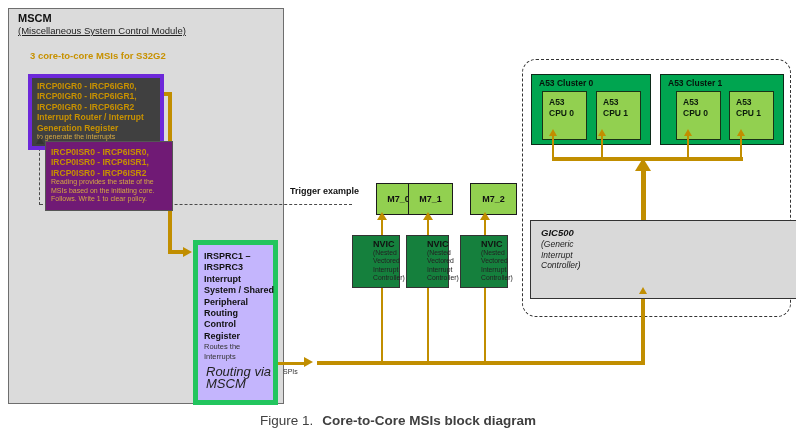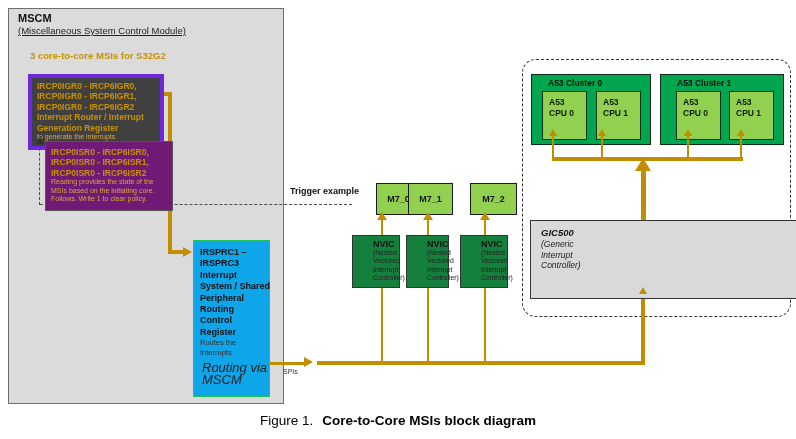--- a/index.html
+++ b/index.html
@@ -8,21 +8,21 @@
   .abs{position:absolute;}
   
   .mscm{left:8px;top:8px;width:274px;height:394px;background:#dbdbdb;border:1px solid #6e6e6e;z-index:0;}
   .mscm-title{left:18px;top:12px;font-size:11px;font-weight:bold;color:#111;z-index:2;}
   .mscm-sub{left:18px;top:25px;font-size:9.5px;color:#222;z-index:2;text-decoration:underline;}
   .msi-heading{left:30px;top:50px;font-size:9.5px;font-weight:bold;color:#c79100;z-index:2;}
   .igr{left:28px;top:74px;width:118px;height:62px;background:#404040;border:4px solid #6d28d9;z-index:2;padding:3px 5px;box-sizing:content-box;}
   .isr{left:45px;top:141px;width:116px;height:58px;background:#701a75;border:1px solid #555;z-index:2;padding:5px 5px;}
   .oline{display:block;font-size:8.5px;line-height:10.4px;font-weight:bold;color:#c79100;white-space:nowrap;}
   .onote{display:block;font-size:7px;line-height:8.6px;color:#d4a843;white-space:nowrap;}
-  .irsprc{left:193px;top:240px;width:63px;height:143px;background:#0ea5e9;border:1px solid #22c55e;z-index:2;padding:6px 6px;}
+  .irsprc{left:193px;top:240px;width:63px;height:143px;background:#c4b5fd;border:5px solid #22c55e;z-index:2;padding:6px 6px;}
   .kline{display:block;font-size:9px;line-height:11.4px;font-weight:bold;color:#111;white-space:nowrap;}
   .knote{display:block;font-size:7.5px;line-height:9.4px;color:#333;white-space:nowrap;}
   .kitalic{position:absolute;left:8px;bottom:10px;font-size:13px;line-height:12px;font-style:italic;color:#222;margin-top:45px;}
   
   .dash-v{left:39px;top:143px;width:0;height:62px;border-left:1.6px dashed #4a4a4a;z-index:1;}
   .dash-h{left:40px;top:204px;width:312px;height:0;border-top:1.6px dashed #4a4a4a;z-index:1;}
   .trigger-label{left:288px;top:186px;font-size:9px;font-weight:bold;color:#111;z-index:2;background:#fff;padding:0 2px;}
   
   .gold{background:#c18e00;z-index:1;}
   .ah-up{width:0;height:0;border-left:5px solid transparent;border-right:5px solid transparent;border-bottom:8px solid #c18e00;z-index:3;}
@@ -33,28 +33,28 @@
   
   .m7{top:183px;height:30px;background:#92d050;border:1.5px solid #1b1b1b;z-index:2;
       display:flex;align-items:center;justify-content:center;font-size:9px;font-weight:bold;color:#111;}
   .nvic{top:235px;height:53px;background:#15803d;border:1.5px solid #333;z-index:2;padding:3px 20px;box-sizing:border-box;}
   .nvic-title{display:block;font-size:9px;font-weight:bold;line-height:10px;color:#111;}
   .nvic-sub{display:block;font-size:6.8px;line-height:8.4px;color:#222;white-space:nowrap;}
   .spis-label{left:283px;top:368px;font-size:7px;color:#333;z-index:2;}
   
   .a53-container{left:522px;top:59px;width:267px;height:256px;border:1.7px dashed #333;border-radius:14px;z-index:0;}
   .cluster{top:74px;height:71px;background:#00a550;border:1.5px solid #0c2a18;z-index:2;box-sizing:border-box;}
-  .cluster-title{position:absolute;left:16px;top:3px;font-size:8.5px;font-weight:bold;color:#05140b;white-space:nowrap;}
+  .cluster-title{position:absolute;left:7px;top:3px;font-size:8.5px;font-weight:bold;color:#05140b;white-space:nowrap;}
   .cpu{top:91px;width:45px;height:49px;background:#92d050;border:1px solid #173317;z-index:2;box-sizing:border-box;padding:5px 0 0 6px;}
   .cpu span{display:block;font-size:8.5px;font-weight:bold;line-height:10.5px;color:#0c1c0c;white-space:nowrap;}
   .gic{left:530px;top:220px;width:248px;height:65px;background:#d9d9d9;border:1.5px solid #333;z-index:2;padding:6px 10px;box-sizing:content-box;}
   .gic-title{display:block;font-size:9.5px;font-weight:bold;font-style:italic;line-height:12px;color:#111;}
   .gic-sub{display:block;font-size:8.5px;font-style:italic;line-height:10.5px;color:#222;}
   
-  .caption{left:0;top:413px;width:796px;text-align:center;font-size:13.5px;color:#000000;z-index:2;}
+  .caption{left:0;top:413px;width:796px;text-align:center;font-size:13.5px;color:#404040;z-index:2;}
   .caption .bold{font-weight:bold;margin-left:9px;}
 </style>
 </head>
 <body>
 
 <div class="canvas">
 
   <div class="abs mscm"></div>
   <div class="abs mscm-title">MSCM</div>
   <div class="abs mscm-sub">(Miscellaneous System Control Module)</div>

